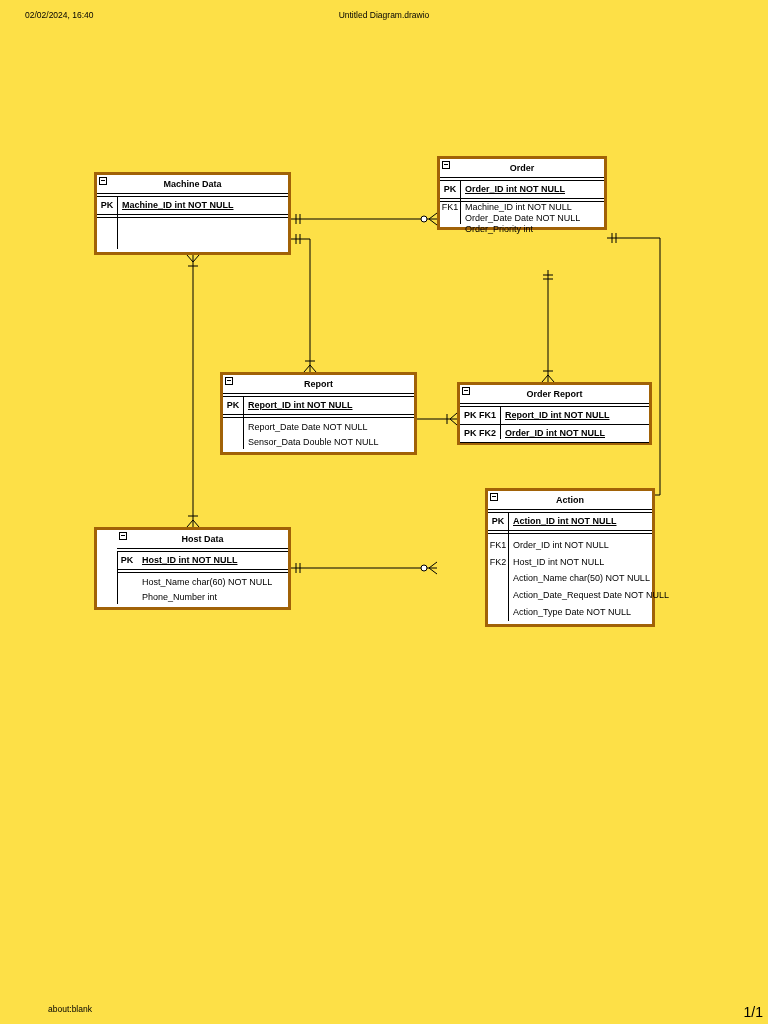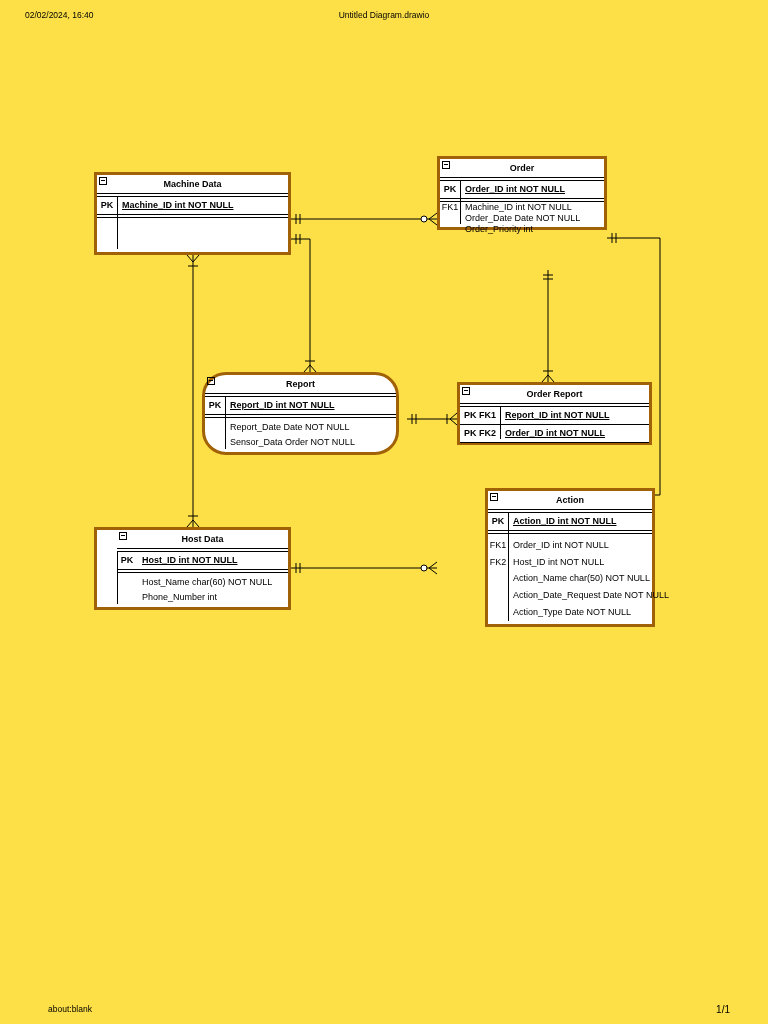--- a/index.html
+++ b/index.html
@@ -3,21 +3,21 @@
 <meta charset="utf-8">
 <style>
   * { margin:0; padding:0; box-sizing:border-box; }
   html,body { background:#fff; }
   body { width:768px; height:1024px; font-family:"Liberation Sans","DejaVu Sans",sans-serif; color:#000; }
   .page { position:relative; width:768px; height:1024px; overflow:hidden; background:#fde047; }
 
   .hdr-left  { position:absolute; top:10px; left:25px;  font-size:8.5px; }
   .hdr-center{ position:absolute; top:10px; left:0; width:100%; text-align:center; font-size:8.5px; }
   .ftr-left  { position:absolute; top:1004px; left:48px; font-size:8.5px; }
-  .ftr-right { position:absolute; top:1004px; right:38px; font-size:10px; }
+  .ftr-right { position:absolute; top:1004px; right:5px; font-size:14px; }
 
   .entity { position:absolute; border:3px solid #a16207; background:#fff; display:flex;
             flex-direction:column; font-size:9px; line-height:11px; }
   .e-header { flex:0 0 18px; display:flex; align-items:center; justify-content:center;
               font-weight:bold; position:relative; }
   .collapse { position:absolute; left:2px; top:2px; width:8px; height:8px; border:1px solid #000; }
   .collapse::after { content:""; position:absolute; left:1px; right:1px; top:2px; height:1px; background:#000; }
   .dbl   { flex:0 0 4px; border-top:1px solid #000; border-bottom:1px solid #000; }
   .hline { flex:0 0 1px; background:#000; }
   .filler{ flex:1 1 auto; }
@@ -121,39 +121,39 @@
         <span class="val">Order_Date Date NOT NULL</span>
       </div>
       <div class="e-row">
         <span class="key"></span>
         <span class="val">Order_Priority int</span>
       </div>
     </div>
     <div class="vdiv"></div>
   </div>
 
-  <div class="entity" style="left:202px; top:372px; width:197px; height:83px;border-radius:24px;">
+  <div class="entity" style="left:220px; top:372px; width:197px; height:83px;">
     <div class="e-header">
       <span class="collapse"></span>
       <span>Report</span>
     </div>
     <div class="dbl"></div>
     <div class="e-row fixed">
       <span class="key pkk">PK</span>
       <span class="val pkv">Report_ID int NOT NULL</span>
     </div>
     <div class="dbl"></div>
     <div class="e-body">
       <div class="e-row">
         <span class="key"></span>
         <span class="val">Report_Date Date NOT NULL</span>
       </div>
       <div class="e-row">
         <span class="key"></span>
-        <span class="val">Sensor_Data Order NOT NULL</span>
+        <span class="val">Sensor_Data Double NOT NULL</span>
       </div>
     </div>
     <div class="vdiv"></div>
   </div>
 
   <div class="entity wkey" style="left:457px; top:382px; width:195px; height:63px;">
     <div class="e-header">
       <span class="collapse"></span>
       <span>Order Report</span>
     </div>

